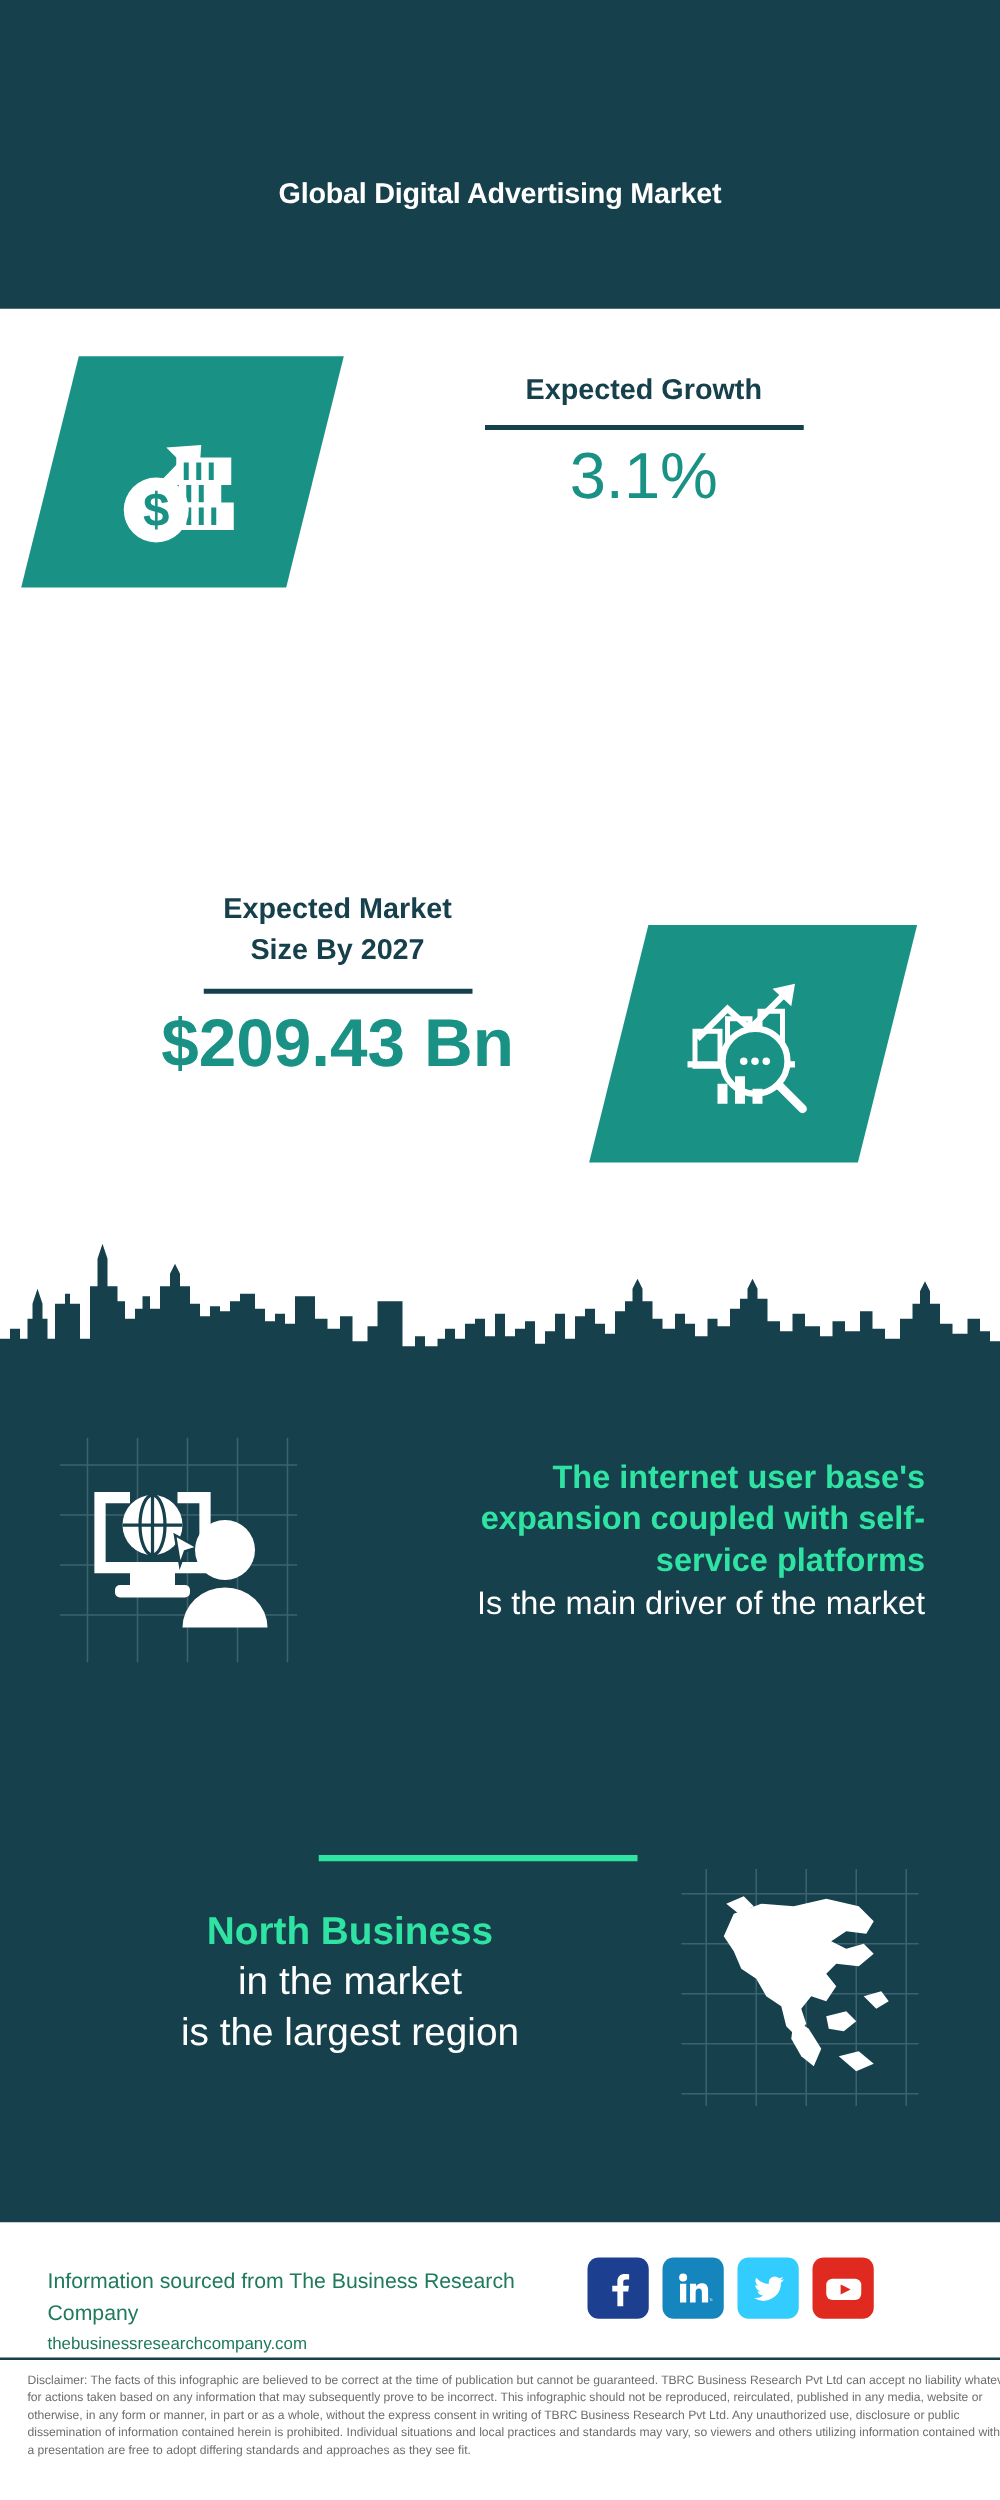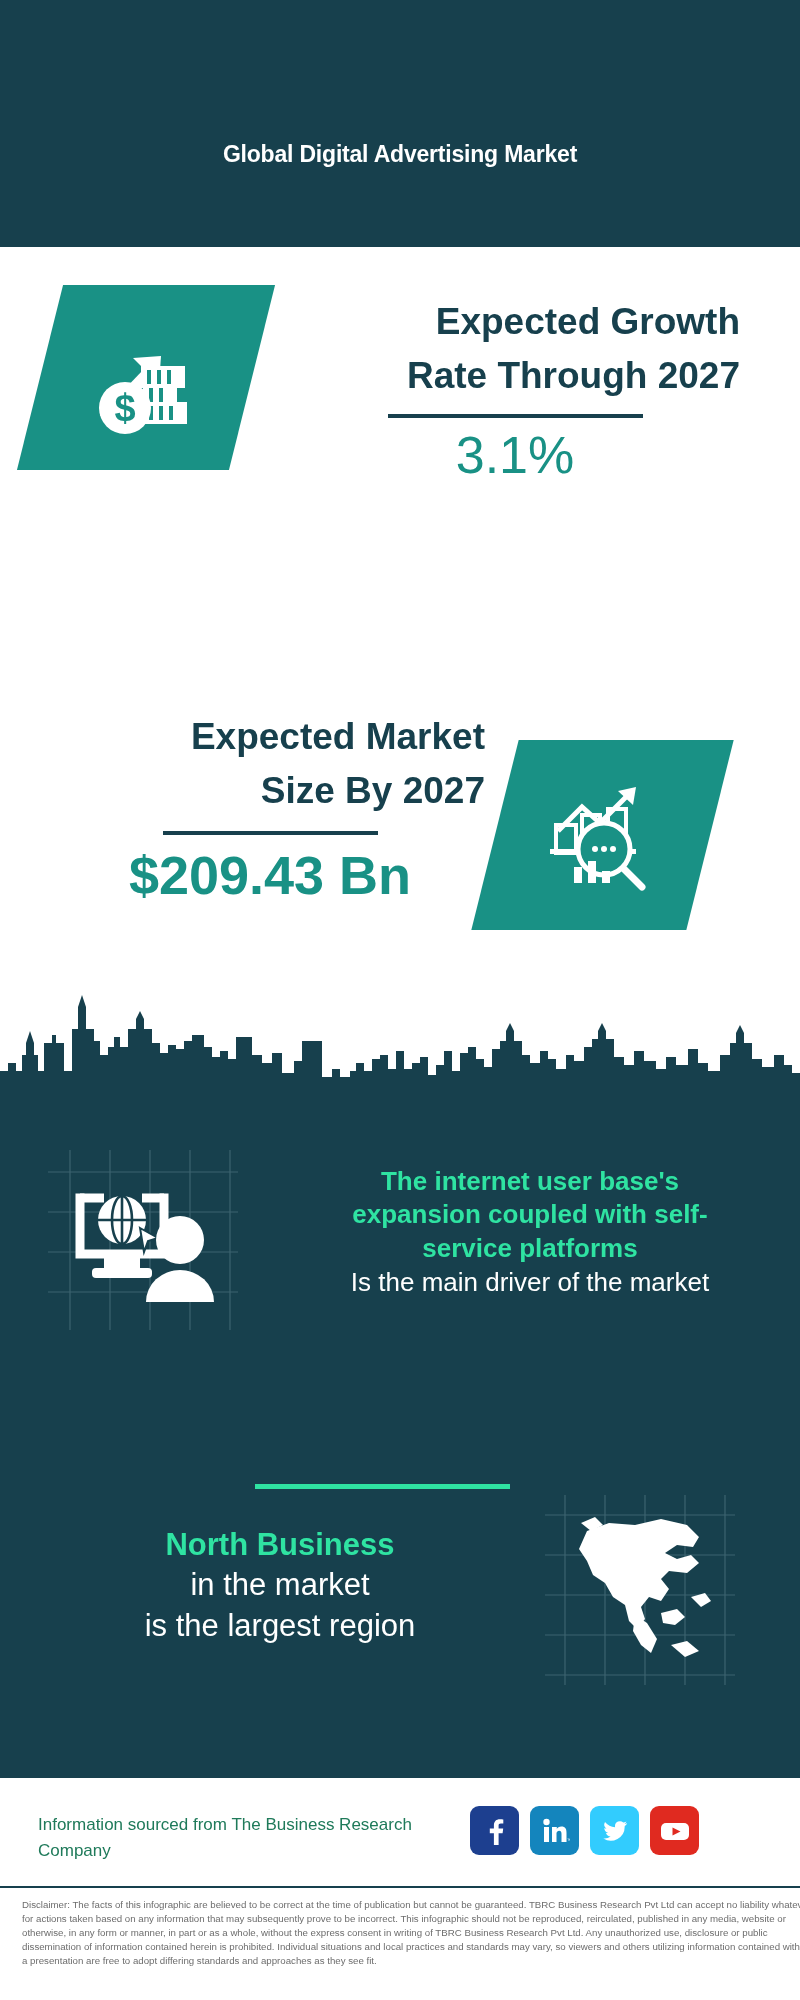--- a/index.html
+++ b/index.html
@@ -36,21 +36,21 @@
   }
   .para-left-inner {
     position:absolute; left:40px; top:0px; width:212px; height:185px;
     display:flex; align-items:center; justify-content:center;
   }
   .stat1-text {
     position:absolute; left:290px; top:10px; width:450px;
     text-align:center;
   }
   .stat-label {
-    color:#17404d; font-size:37px; font-weight:bold; line-height:1.45;text-align:right;
+    color:#17404d; font-size:23px; font-weight:bold; line-height:1.45;
   }
   .rule-dark {
     width:255px; height:4px; background:#17404d; margin:12px auto 10px auto;
   }
   .stat-value-teal {
     color:#199185; font-size:52px; font-weight:400; line-height:1.05;
   }
 
   
   .stat2 { position:absolute; left:0; top:710px; width:800px; height:230px; }
@@ -84,21 +84,21 @@
     opacity:0.30;
   }
   .grid-right {
     position:absolute; left:545px; top:1495px; width:190px; height:190px;
     opacity:0.30;
   }
   .icon-monitor {
     position:absolute; left:70px; top:1170px; width:150px; height:140px;
   }
   .driver-text {
-    position:absolute; left:320px; top:1165px; width:420px; text-align:center;
+    position:absolute; left:320px; top:1165px; width:420px; text-align:right;
   }
   .driver-green {
     color:#2fe3a2; font-size:26px; font-weight:bold; line-height:1.28;
   }
   .driver-white {
     color:#ffffff; font-size:26px; font-weight:400; line-height:1.32;
   }
   .rule-green {
     position:absolute; left:255px; top:1484px; width:255px; height:5px;
     background:#2fe3a2;
@@ -177,21 +177,20 @@
         <rect x="68" y="88" width="4" height="14" fill="#199185"></rect>
         <rect x="78" y="88" width="4" height="14" fill="#199185"></rect>
         <rect x="88" y="88" width="4" height="14" fill="#199185"></rect>
 
         <circle cx="44" cy="90" r="26" fill="#ffffff"></circle>
         <text x="44" y="103" font-family="Liberation Sans, sans-serif" font-size="38" font-weight="bold" fill="#199185" text-anchor="middle">$</text>
       </svg>
     </div>
     <div class="stat1-text">
       <div class="stat-label">Expected Growth</div>
-      <div class="stat-label">Rate Through 2027</div>
       <div class="rule-dark"></div>
       <div class="stat-value-teal">3.1%</div>
     </div>
   </div>
 
   <div class="stat2">
     <div class="para-right"></div>
     <div class="para-right-inner">
       <svg width="130" height="120" viewBox="0 0 130 120" aria-hidden="true">
 
@@ -330,20 +329,21 @@
         <path d="M126 92 L140 88 L146 96 L136 102 Z"></path>
         <path d="M16 18 L30 12 L38 20 L26 26 Z"></path>
         <path d="M106 140 L122 136 L134 146 L120 152 Z"></path>
       </g>
     </svg>
   </div>
 
   <div class="footer"></div>
   <div class="footer-src">
     <div class="footer-line1">Information sourced from The Business Research Company</div>
+    <div class="footer-line2">thebusinessresearchcompany.com</div>
   </div>
 
   <div class="socials">
     <div class="soc soc-fb">
       <svg width="30" height="30" viewBox="0 0 30 30" aria-hidden="true">
         <path fill="#ffffff" d="M18.6 29V17.2h4l.6-4.6h-4.6V9.7c0-1.3.4-2.2 2.3-2.2h2.4V3.4c-.4-.06-1.9-.2-3.5-.2-3.5 0-5.9 2.1-5.9 6v3.4H9.8v4.6h4.1V29z"></path>
       </svg>
     </div>
     <div class="soc soc-li">
       <svg width="30" height="30" viewBox="0 0 30 30" aria-hidden="true">

